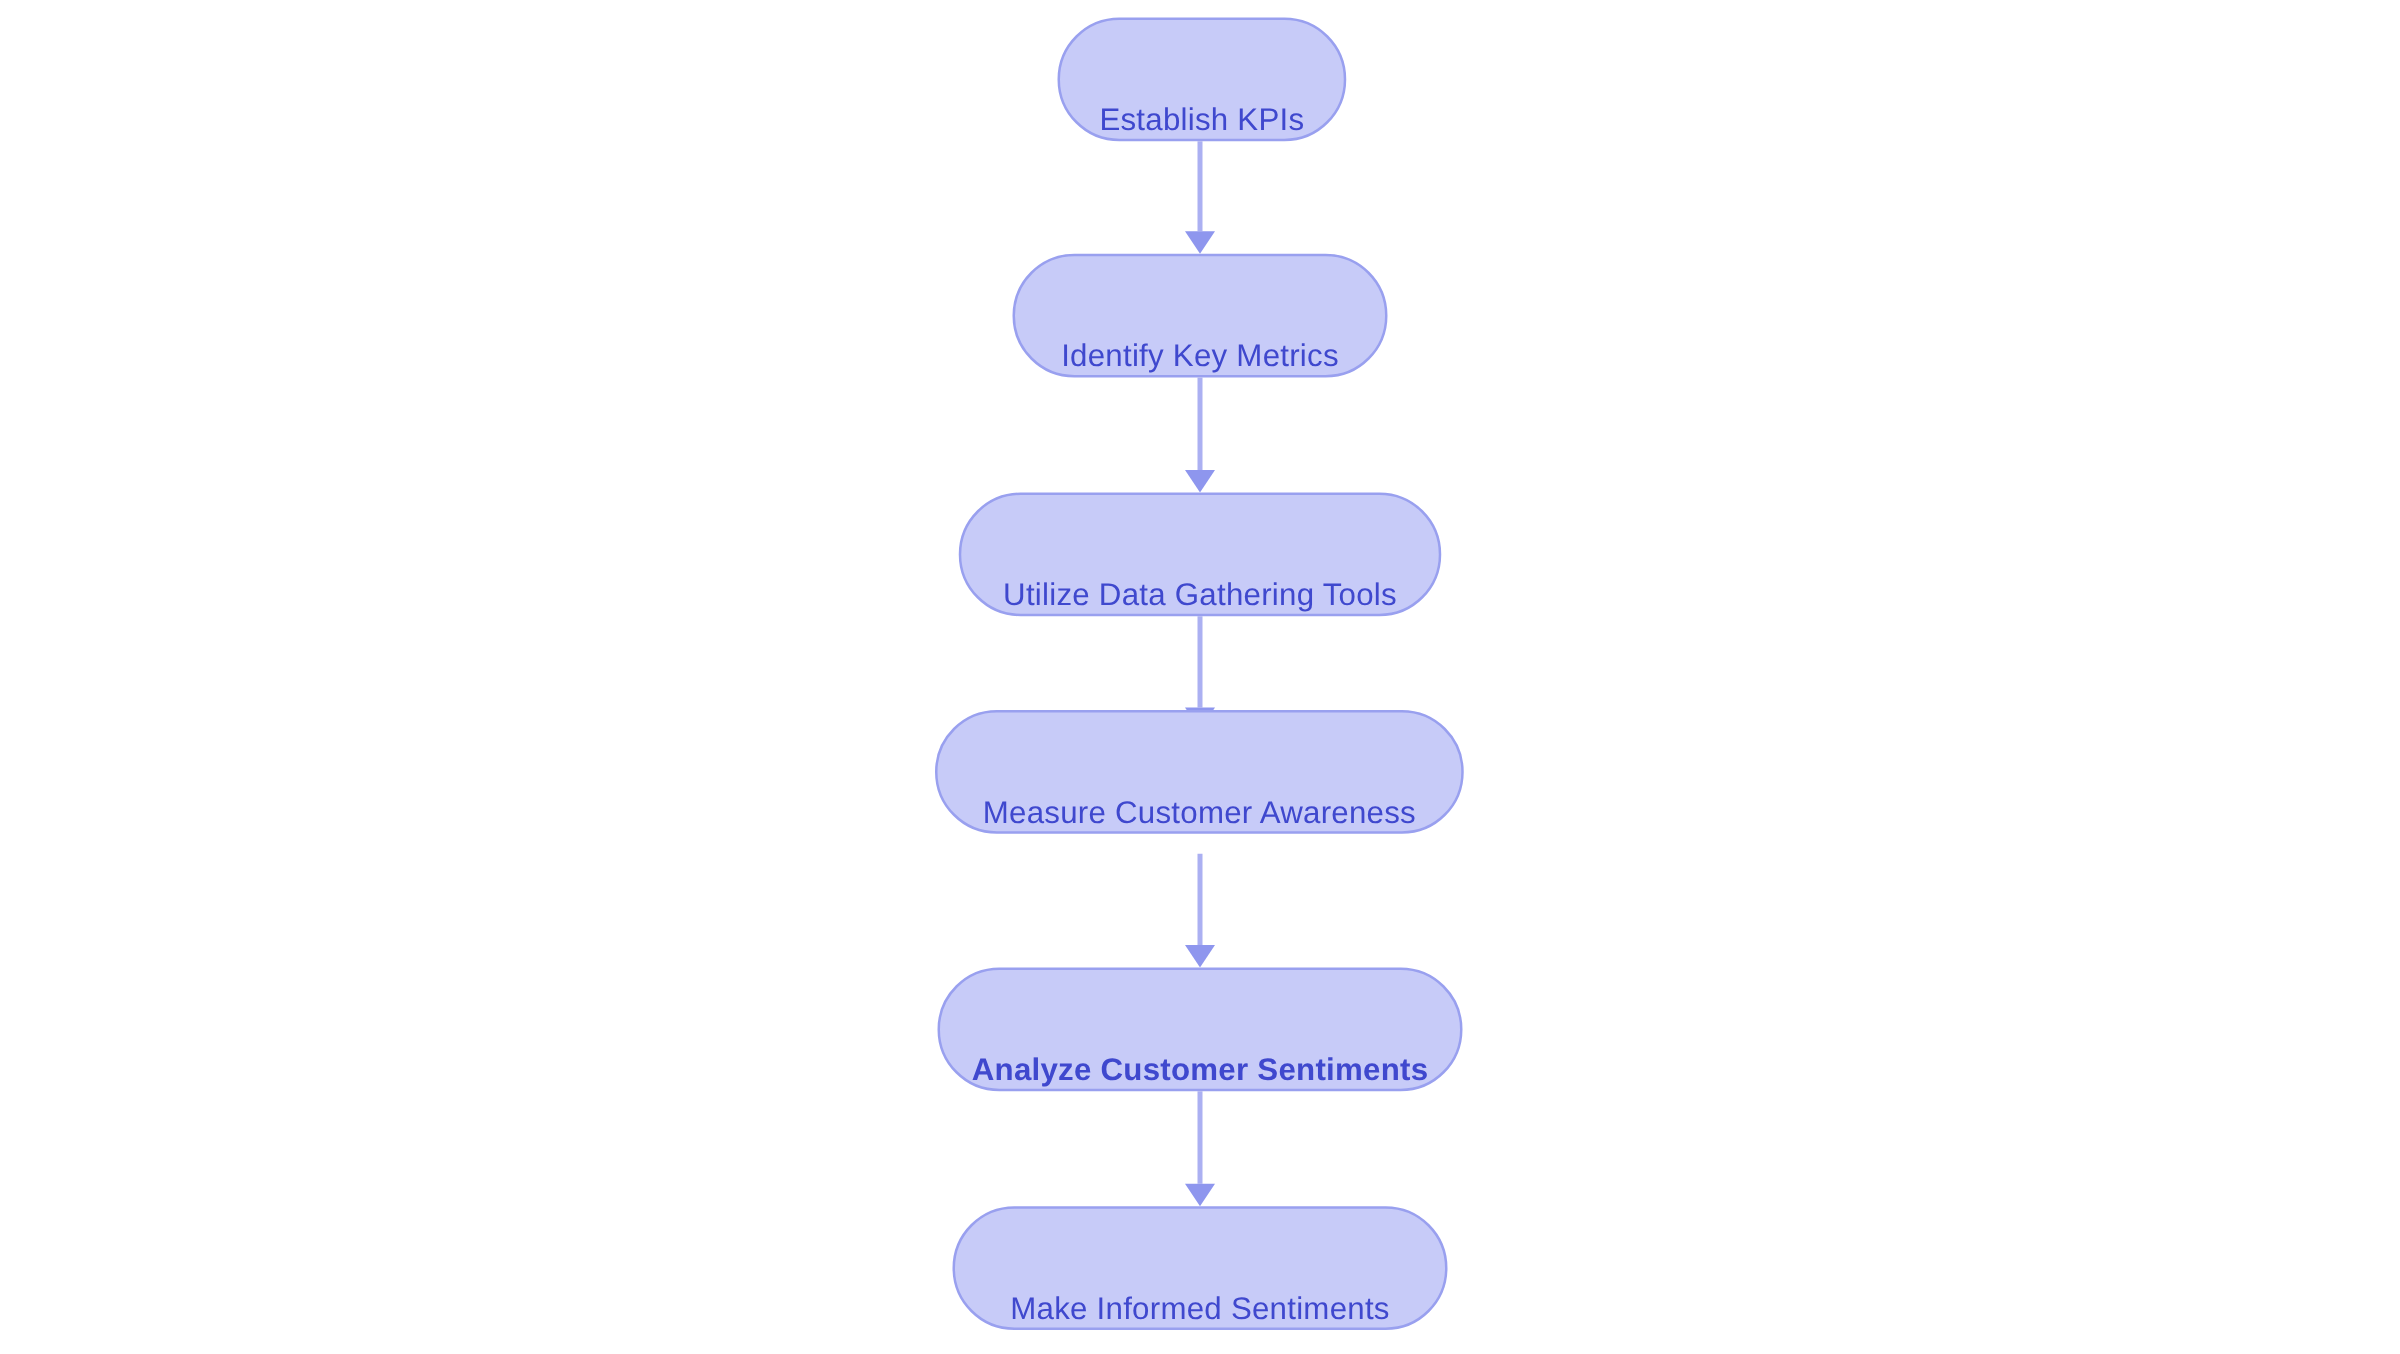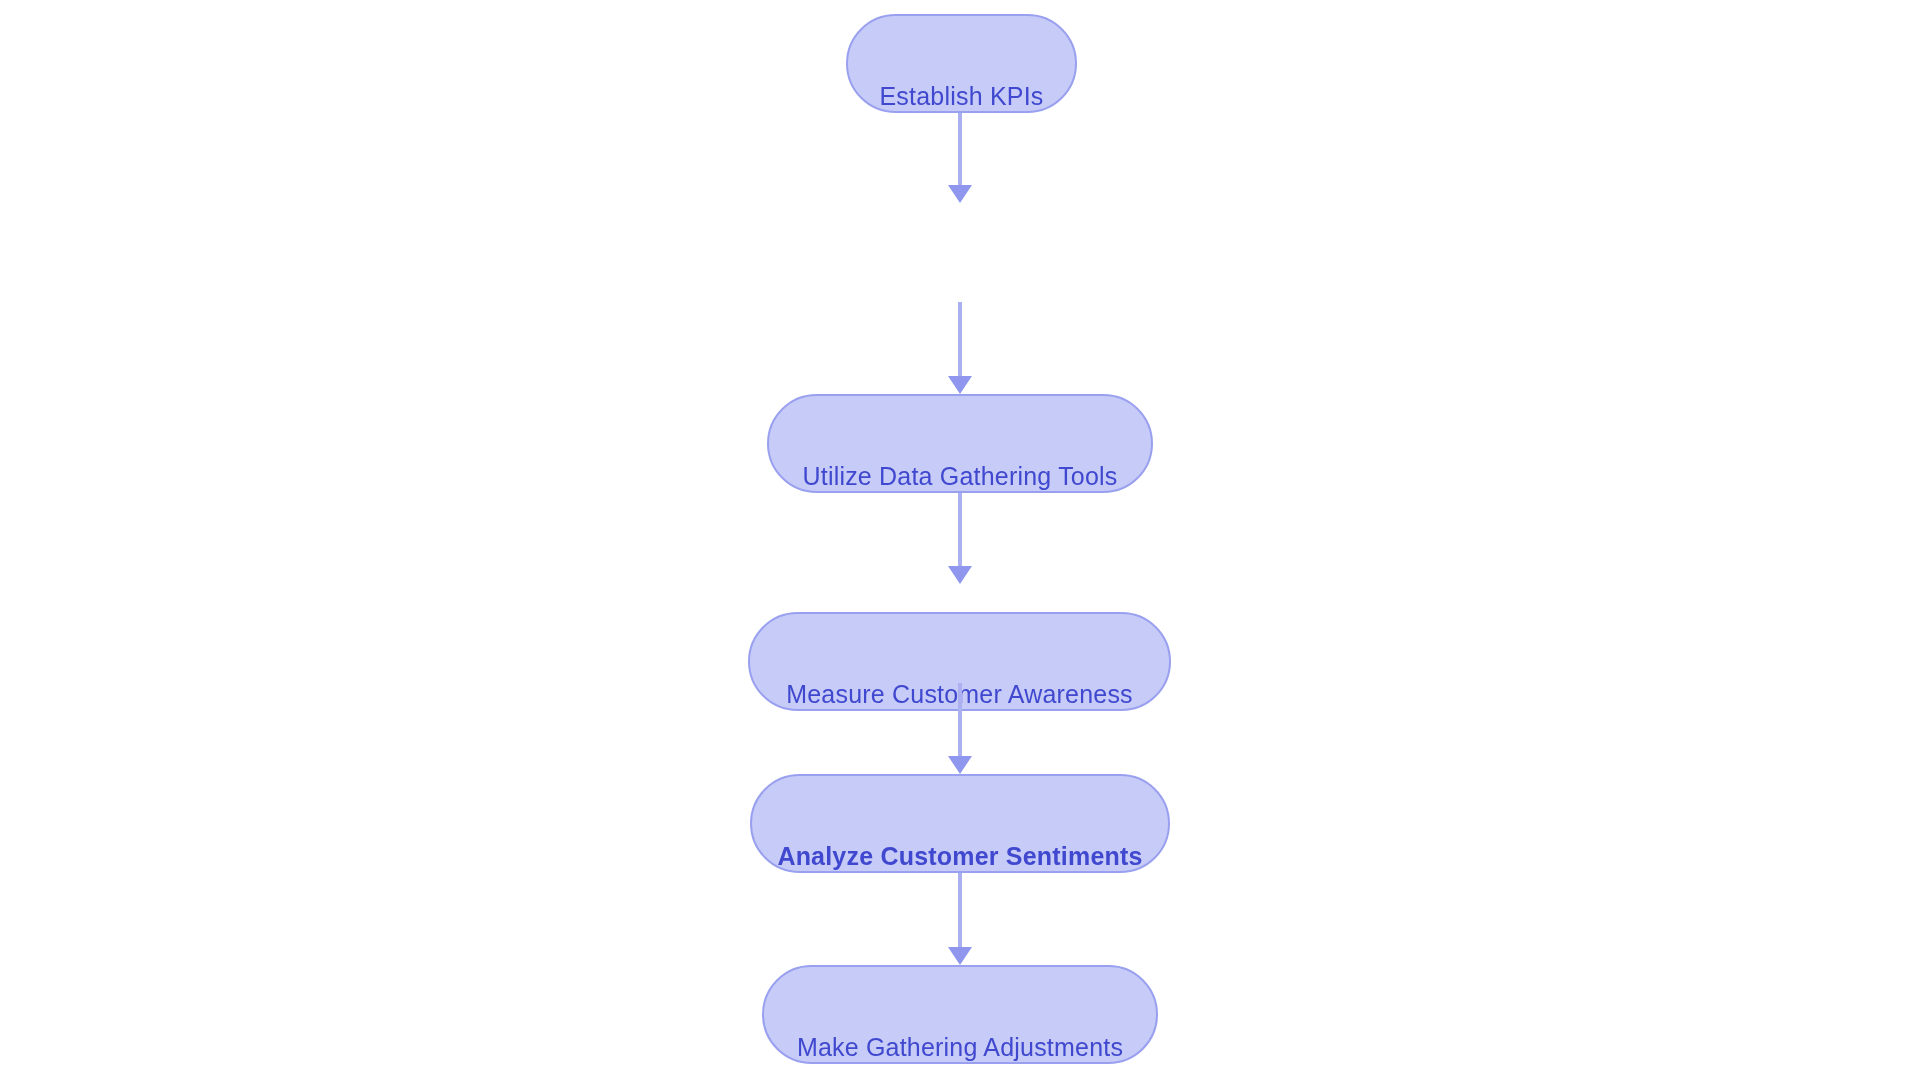--- a/index.html
+++ b/index.html
@@ -32,21 +32,21 @@
     align-items: flex-end;
     justify-content: center;
     color: var(--node-text);
     font-size: 25px;
     letter-spacing: 0.2px;
     white-space: nowrap;
   }
   .flow-node.n1 { left: 846px; top: 14px;  width: 231px; }
   .flow-node.n2 { left: 810px; top: 203px; width: 300px; }
   .flow-node.n3 { left: 767px; top: 394px; width: 386px; }
-  .flow-node.n4 { left: 748px; top: 612px; width: 423px; }
+  .flow-node.n4 { left: 748px; top: 568px; width: 423px; }
   .flow-node.n5 { left: 750px; top: 774px; width: 420px; font-weight: bold; }
   .flow-node.n6 { left: 762px; top: 965px; width: 396px; }
 
   .connector {
     position: absolute;
     left: 948px;
     width: 24px;
     display: flex;
     flex-direction: column;
     align-items: center;
@@ -75,20 +75,23 @@
 
   <div class="flow-node n1">
     <span>Establish KPIs</span>
   </div>
 
   <div class="connector a1">
     <div class="line"></div>
     <div class="head"></div>
   </div>
 
+  <div class="flow-node n2">
+    <span>Identify Key Metrics</span>
+  </div>
 
   <div class="connector a2">
     <div class="line"></div>
     <div class="head"></div>
   </div>
 
   <div class="flow-node n3">
     <span>Utilize Data Gathering Tools</span>
   </div>
 
@@ -109,16 +112,16 @@
   <div class="flow-node n5">
     <span>Analyze Customer Sentiments</span>
   </div>
 
   <div class="connector a5">
     <div class="line"></div>
     <div class="head"></div>
   </div>
 
   <div class="flow-node n6">
-    <span>Make Gathering Adjustments</span>
+    <span>Make Informed Sentiments</span>
   </div>
 
 </div>
 
 </body></html>

